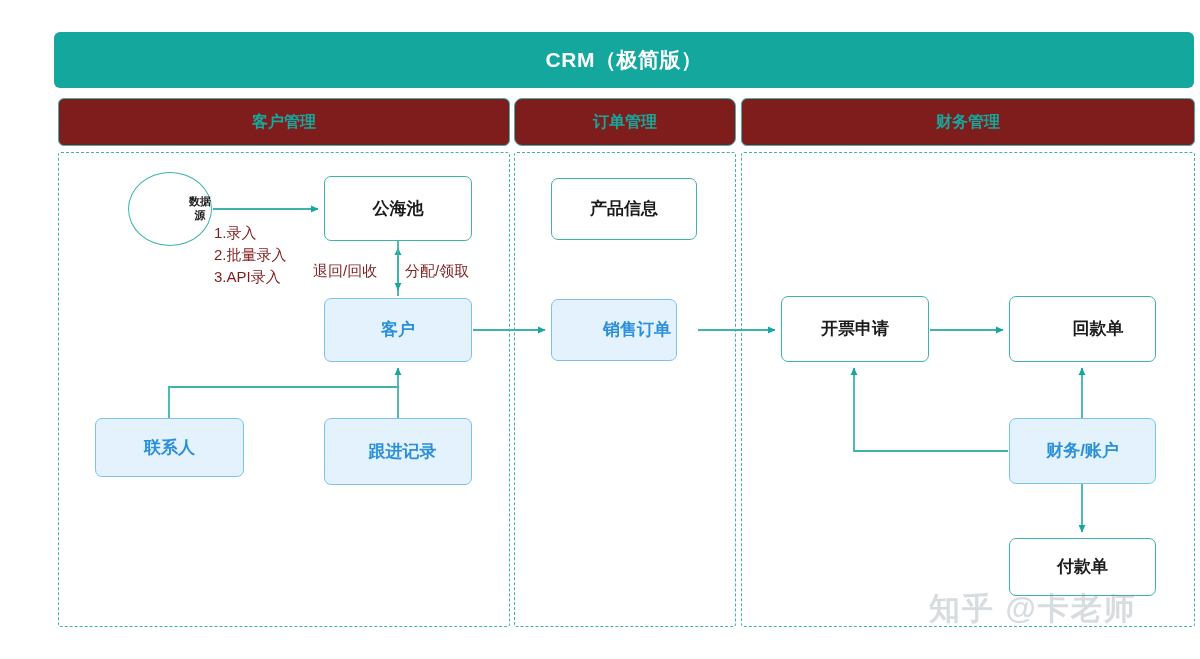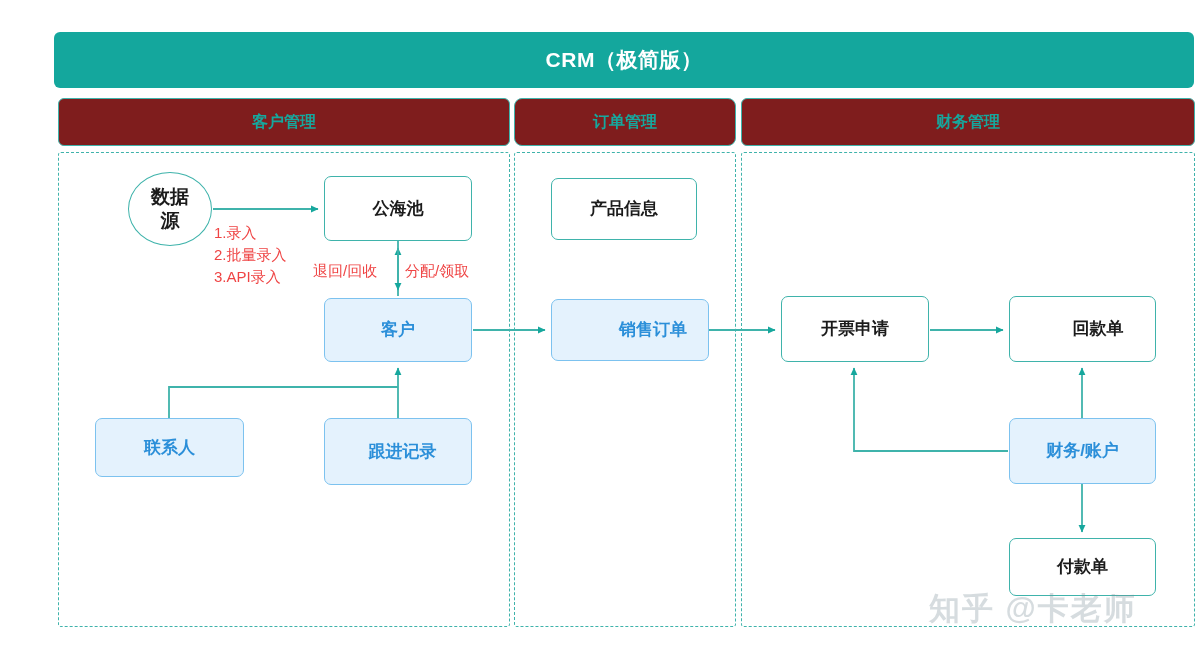--- a/index.html
+++ b/index.html
@@ -30,24 +30,24 @@
   #sec-body-1{left:490px;width:220px;}
   #sec-body-2{left:717px;width:452px;}
 
   
   .node{position:absolute;display:flex;align-items:center;
     justify-content:center;text-align:center;border-radius:7px;
     font-size:17px;font-weight:bold;line-height:1.25;box-sizing:border-box;}
   .node.plain{background:#ffffff;border:1.5px solid #3fb3ab;color:#1b1b1b;}
   .node.blue{background:#e4f2fd;border:1.5px solid #7cc2ef;color:#2b8fd9;}
   .node.circle{background:#ffffff;border:1.5px solid #3fb3ab;color:#1b1b1b;
-    border-radius:50%;font-size:19px;}
+    border-radius:50%;font-size:11px;justify-content:flex-end;}
 
   
-  .edge-label{position:absolute;color:#ef4444;font-size:15px;
+  .edge-label{position:absolute;color:#7f1d1d;font-size:15px;
     line-height:1.45;white-space:pre;}
 
   
   .watermark{position:absolute;left:905px;top:588px;font-size:31px;
     color:rgba(120,140,150,.30);font-weight:bold;letter-spacing:2px;
     white-space:nowrap;pointer-events:none;}
 
   svg.wires{position:absolute;left:0;top:0;width:1200px;height:659px;
     pointer-events:none;}
 </style>
@@ -105,21 +105,21 @@
   <div class="node plain" style="left:300px;top:176px;width:148px;height:65px;">公海池</div>
 
   <div class="node blue" style="left:300px;top:298px;width:148px;height:64px;">客户</div>
 
   <div class="node blue" style="left:71px;top:418px;width:149px;height:59px;">联系人</div>
 
   <div class="node blue" style="left:300px;top:418px;width:148px;height:67px;padding-left:9px;">跟进记录</div>
 
   <div class="node plain" style="left:527px;top:178px;width:146px;height:62px;">产品信息</div>
 
-  <div class="node blue" style="left:527px;top:299px;width:158px;height:62px;padding-left:46px;">销售订单</div>
+  <div class="node blue" style="left:527px;top:299px;width:126px;height:62px;padding-left:46px;">销售订单</div>
 
   <div class="node plain" style="left:757px;top:296px;width:148px;height:66px;">开票申请</div>
 
   <div class="node plain" style="left:985px;top:296px;width:147px;height:66px;padding-left:31px;">回款单</div>
 
   <div class="node blue" style="left:985px;top:418px;width:147px;height:66px;">财务/账户</div>
 
   <div class="node plain" style="left:985px;top:538px;width:147px;height:58px;">付款单</div>
 
   <div class="edge-label" style="left:190px;top:222px;">1.录入

